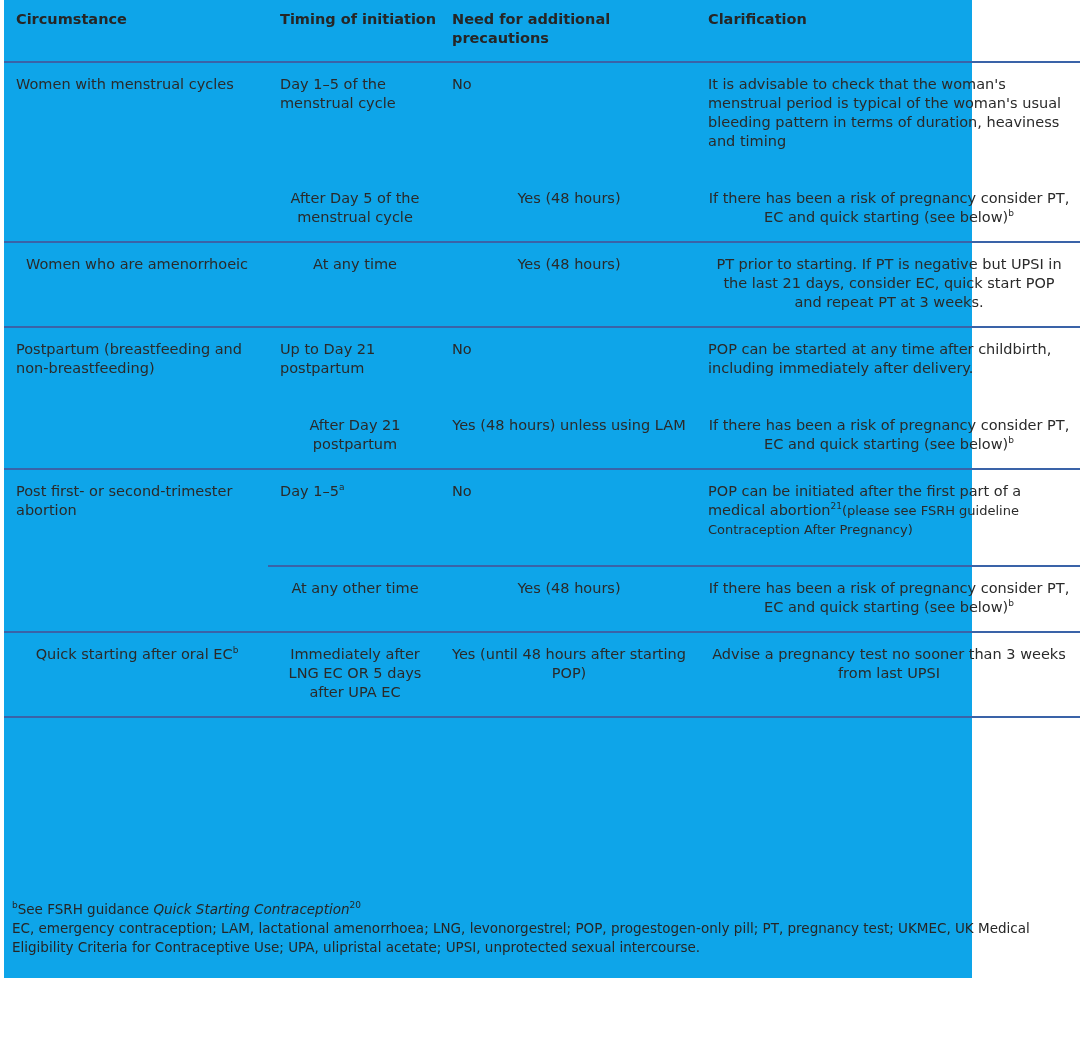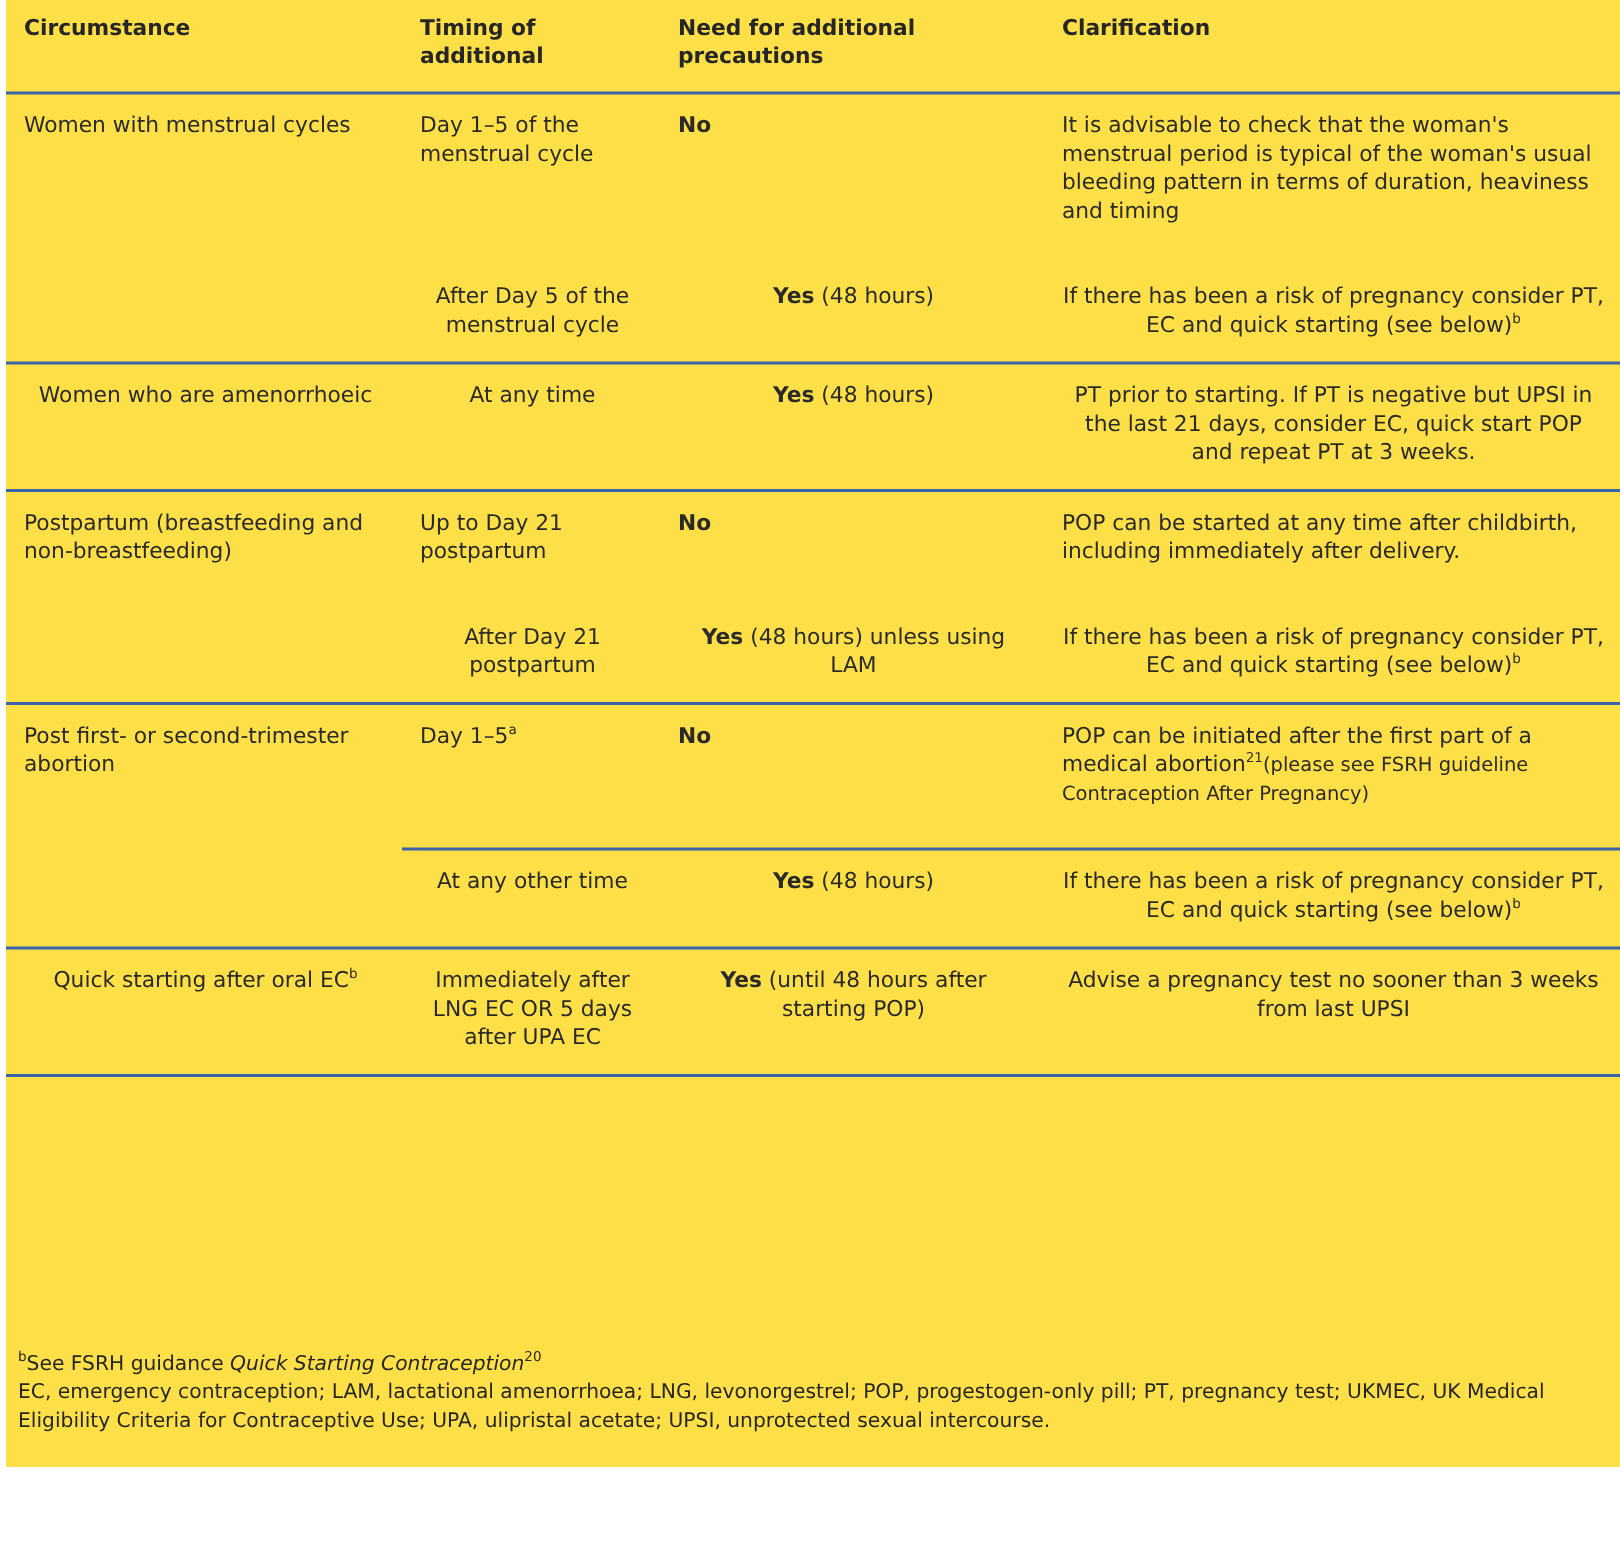--- a/index.html
+++ b/index.html
@@ -1,45 +1,45 @@
 <!DOCTYPE html>
 <html><head>
 <meta charset="utf-8">
 <style>
   html, body { margin: 0; padding: 0; background: #ffffff; }
   body { width: 1080px; height: 1039px; position: relative; font-family: "DejaVu Sans", sans-serif; color: #2a2a2a; }
-  .panel { position: absolute; left: 4px; top: 0; width: 1076px; height: 978px; background: #fde047; }
+  .panel { position: absolute; left: 4px; top: 0; width: 968px; height: 978px; background: #0ea5e9; }
   table { border-collapse: collapse; width: 1076px; table-layout: fixed; font-size: 14.5px; line-height: 19px; }
   col.c1 { width: 264px; } col.c2 { width: 172px; } col.c3 { width: 256px; } col.c4 { width: 384px; }
   th { text-align: left; font-weight: bold; vertical-align: top; padding: 10px 0 13px 12px; color: #262626; }
   td { vertical-align: top; padding: 12px 10px 14px 12px; margin-top: 13px; }
   tr.head { border-bottom: 2px solid #3a63a8; }
   tr.grp-end { border-bottom: 2px solid #3a63a8; text-align: center; }
   tr.sub-end td.sub { border-bottom: 2px solid #3a63a8; }
   td.tall { padding-bottom: 26px; }
-  b { font-weight: bold; }
+  b { font-weight: normal; }
   sup { font-size: 9px; line-height: 0; vertical-align: 6px; }
   .foot { position: absolute; left: 12px; top: 900px; width: 1060px; font-size: 13.5px; line-height: 19px; color: #262626; }
   .foot i { font-style: italic; }
 </style>
 </head>
 <body>
 
 <div class="panel">
 <table>
   <colgroup>
         <col class="c1">
         <col class="c2">
         <col class="c3">
         <col class="c4">
       </colgroup>
   <tbody>
         <tr class="head">
     <th>Circumstance</th>
-    <th>Timing of additional</th>
+    <th>Timing of initiation</th>
     <th>Need for additional precautions</th>
     <th>Clarification</th>
   </tr>
 
   <tr>
     <td rowspan="2">Women with menstrual cycles</td>
     <td class="tall">Day 1–5 of the menstrual cycle</td>
     <td class="tall"><b>No</b><span></span></td>
     <td class="tall">It is advisable to check that the woman's menstrual period is typical of the woman's usual bleeding pattern in terms of duration, heaviness and timing</td>
   </tr>

